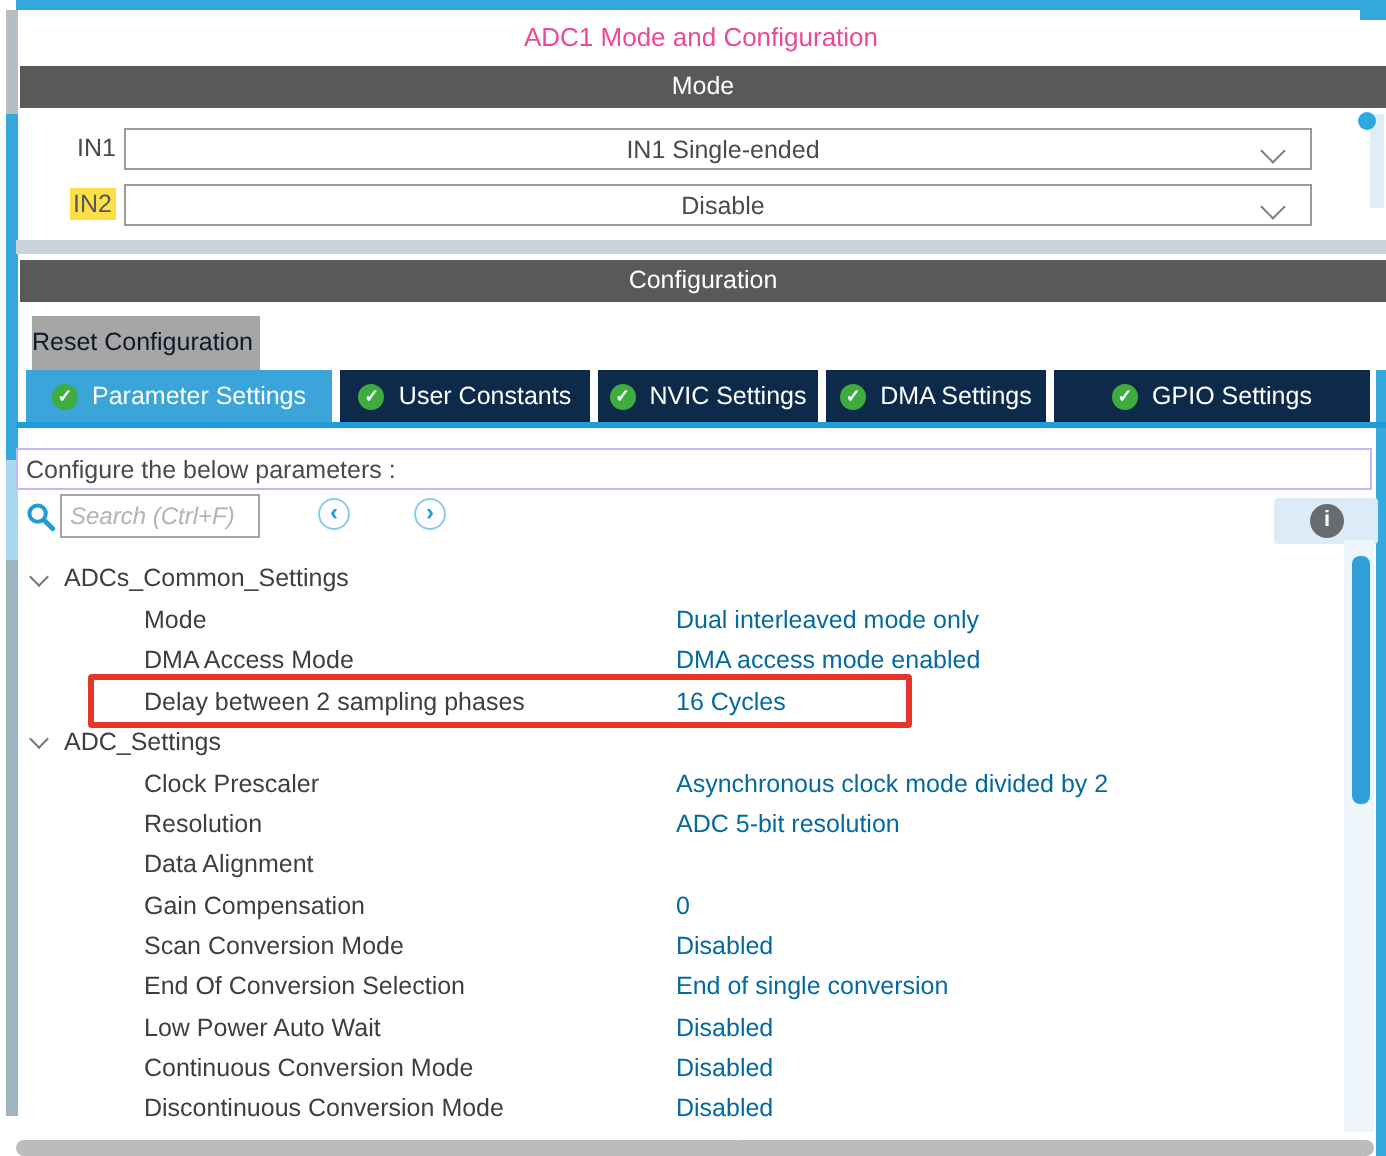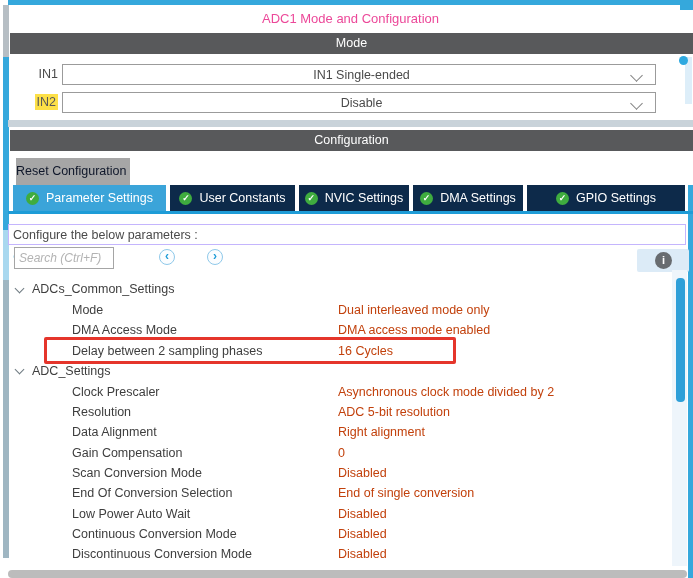--- a/index.html
+++ b/index.html
@@ -46,41 +46,41 @@
   .tab.active{background:#3ba4d9;}
   .tab.w0{width:153px;} .tab.w1{width:125px;} .tab.w2{width:110px;} .tab.w3{width:110px;} .tab.w4{width:158px;}
   .checkicon{width:13px;height:13px;border-radius:50%;background:#3fac3f;color:#fff;font-size:9px;
              line-height:13px;text-align:center;font-weight:bold;flex:0 0 auto;}
   .tab-underline{position:absolute;left:8px;top:211px;width:685px;height:3px;background:#1e9cd7;}
 
   .hintbox{position:absolute;left:8px;top:224px;width:678px;height:21px;line-height:21px;box-sizing:border-box;
            border:1px solid #c4b5fd;background:#fff;color:#4a4a4a;padding-left:4px;}
 
   .searchicon{position:absolute;left:13px;top:251px;}
-  .searchinput{position:absolute;left:14px;top:247px;width:100px;height:22px;box-sizing:border-box;
+  .searchinput{position:absolute;left:30px;top:247px;width:100px;height:22px;box-sizing:border-box;
                border:1px solid #a5a5a5;font-family:"Liberation Sans",sans-serif;font-size:12px;
                color:#4f4f4f;padding:0 4px;outline:none;}
   .searchinput::placeholder{color:#b3b3b3;font-style:italic;}
   .navcircle{position:absolute;top:249px;width:16px;height:16px;border-radius:50%;box-sizing:border-box;
              border:1.5px solid #8fc9ea;background:#fbfdff;color:#1e9cd7;font-weight:bold;font-size:12px;
              line-height:12px;text-align:center;cursor:pointer;}
   .navcircle.prev{left:159px;} .navcircle.next{left:207px;}
   .infoblock{position:absolute;left:637px;top:249px;width:52px;height:23px;background:#dcebf7;
              border-radius:2px;cursor:pointer;}
   .infocircle{position:absolute;left:18px;top:3px;width:17px;height:17px;border-radius:50%;background:#686c70;
               color:#fff;font-weight:bold;font-size:11px;line-height:17px;text-align:center;}
 
   
   .tree{position:absolute;left:8px;top:279px;width:664px;}
   .tgroup{height:21px;line-height:21px;display:flex;align-items:center;color:#3e3e3e;cursor:default;}
   .tgroup .chev{width:6px;height:6px;border-right:1.5px solid #6f7b82;border-bottom:1.5px solid #6f7b82;
                 transform:rotate(45deg);margin:0 9px 3px 8px;flex:0 0 auto;}
   .prow{position:relative;height:20.3px;line-height:20.3px;}
   .plabel{position:absolute;left:64px;color:#3e3e3e;white-space:nowrap;}
-  .pvalue{position:absolute;left:330px;color:#c2410c;white-space:nowrap;}
+  .pvalue{position:absolute;left:330px;color:#0369a1;white-space:nowrap;}
 
   .redbox{position:absolute;left:44px;top:337px;width:412px;height:27px;box-sizing:border-box;
           border:3px solid #e5352b;border-radius:2px;pointer-events:none;}
 
   .vtrack{position:absolute;left:672px;top:270px;width:15px;height:296px;background:#eef5fb;}
   .vthumb{position:absolute;left:676px;top:278px;width:9px;height:124px;background:#2f9fd8;border-radius:4px;}
   .hthumb{position:absolute;left:8px;top:570px;width:679px;height:8px;background:#bcbcbc;border-radius:4px;}
 </style>
 </head>
 <body>
@@ -186,21 +186,20 @@
       <div class="prow">
         <span class="plabel">Clock Prescaler</span>
         <span class="pvalue">Asynchronous clock mode divided by 2</span>
       </div>
       <div class="prow">
         <span class="plabel">Resolution</span>
         <span class="pvalue">ADC 5-bit resolution</span>
       </div>
       <div class="prow">
         <span class="plabel">Data Alignment</span>
-        <span class="pvalue">Right alignment</span>
       </div>
       <div class="prow">
         <span class="plabel">Gain Compensation</span>
         <span class="pvalue">0</span>
       </div>
       <div class="prow">
         <span class="plabel">Scan Conversion Mode</span>
         <span class="pvalue">Disabled</span>
       </div>
       <div class="prow">

